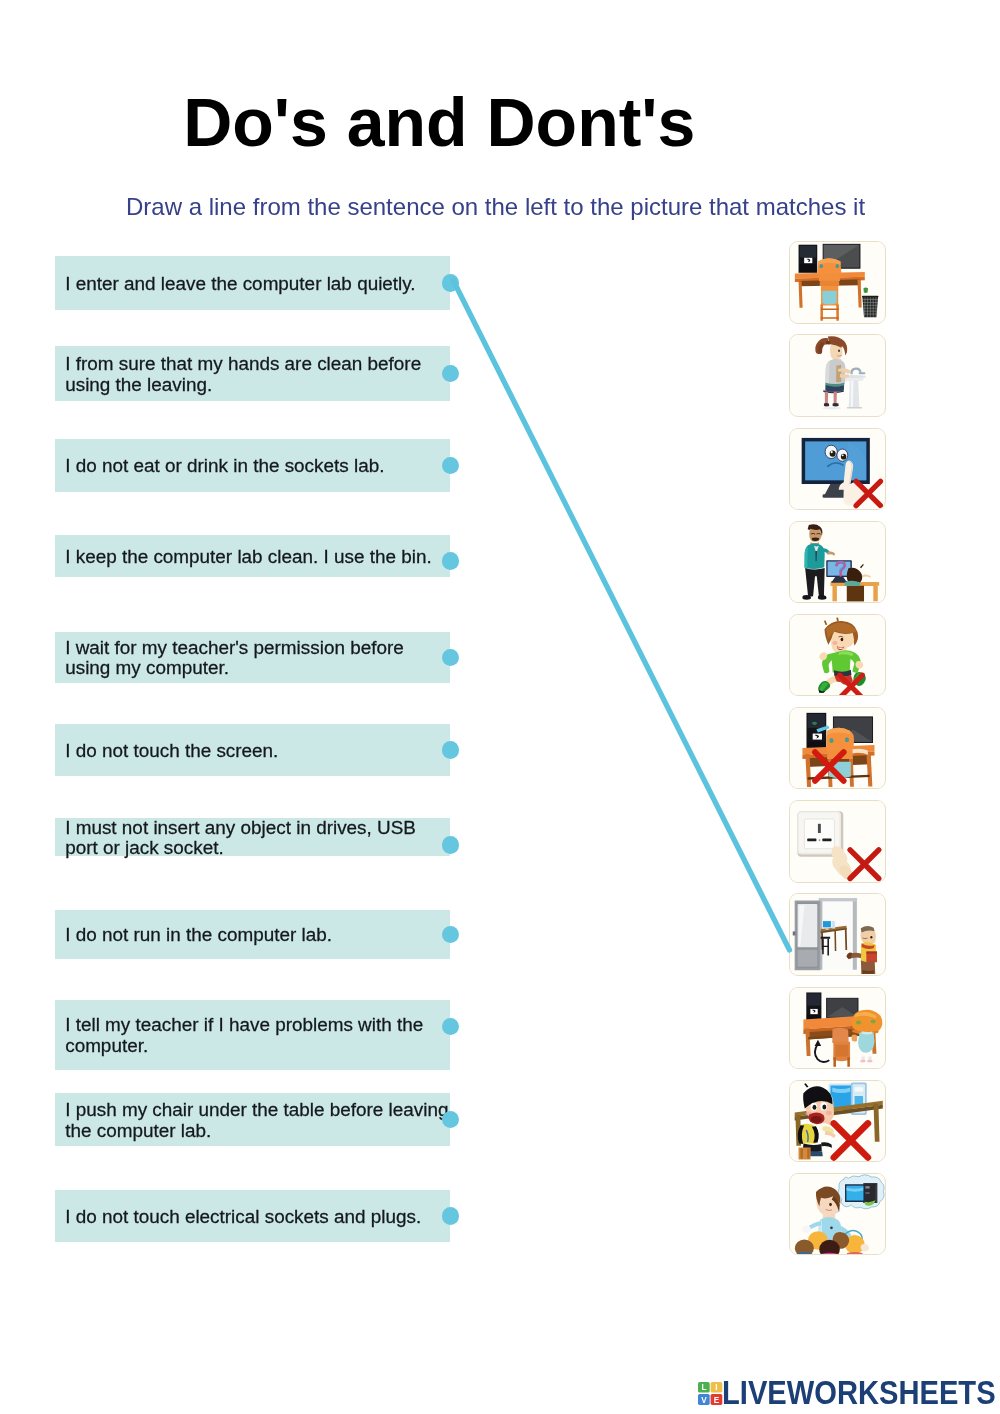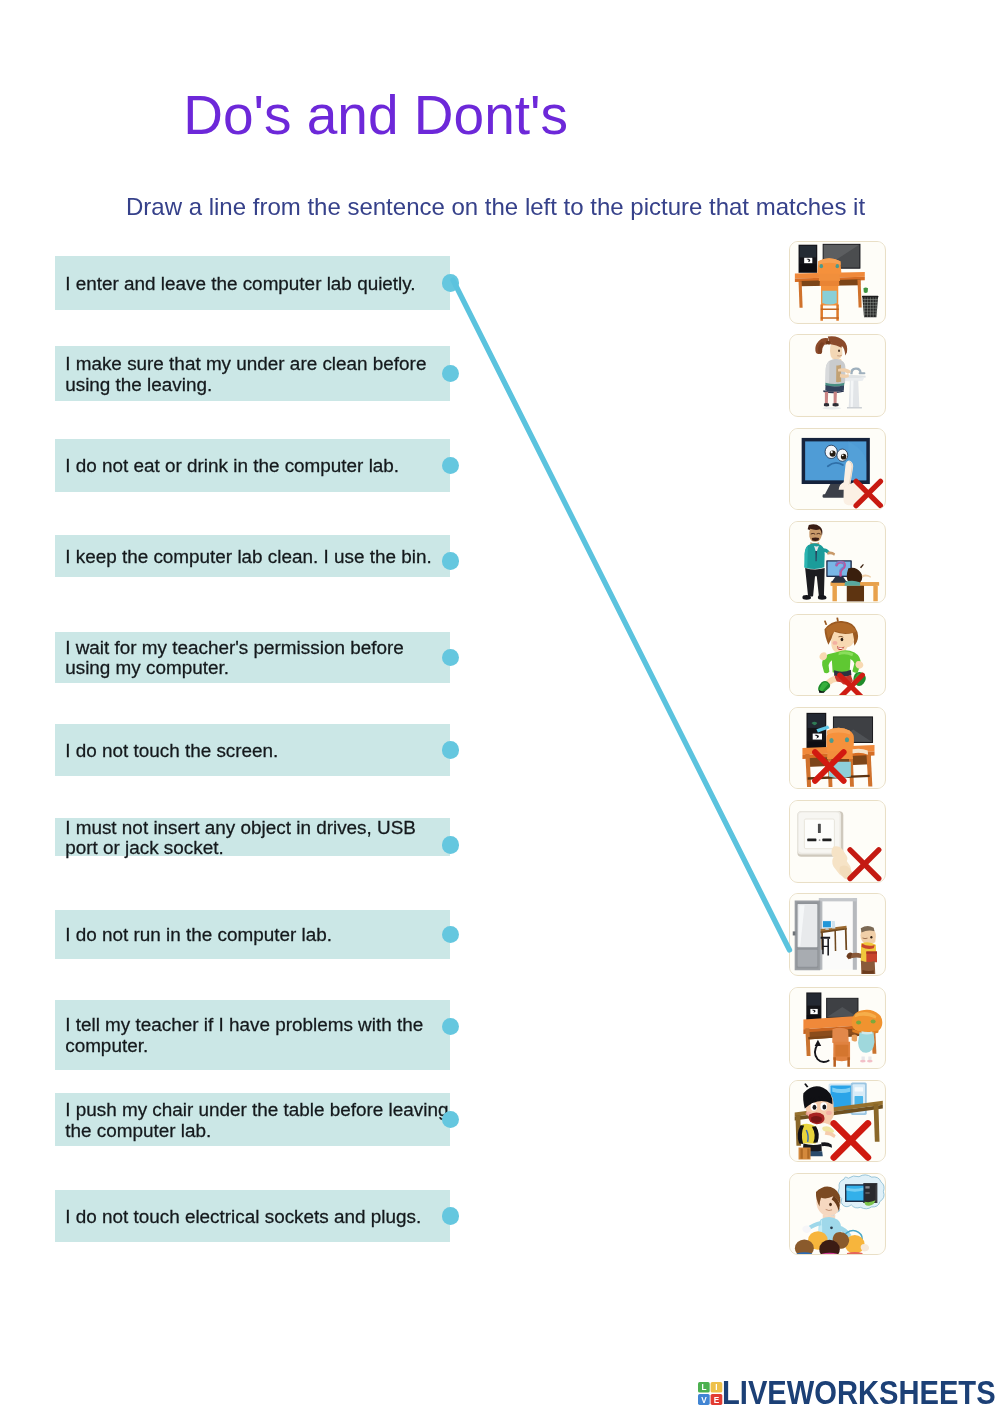--- a/index.html
+++ b/index.html
@@ -1,22 +1,22 @@
 <!DOCTYPE html>
 <html><head>
 <meta charset="utf-8">
 <title>Do's and Dont's</title>
 <style>
   html,body{margin:0;padding:0;}
   body{width:1000px;height:1414px;background:#ffffff;position:relative;overflow:hidden;
        font-family:"Liberation Sans",sans-serif;}
   .page{position:absolute;left:0;top:0;width:1000px;height:1414px;}
   #title{position:absolute;left:183.2px;top:88.0px;
-         font-family:"Liberation Sans",sans-serif;font-size:55px;font-weight:400;
-         color:#6d28d9;line-height:1;white-space:nowrap;}
+         font-family:"Liberation Sans",sans-serif;font-size:68px;font-weight:700;
+         color:#000000;line-height:1;white-space:nowrap;}
   #subtitle{position:absolute;left:126px;top:195px;
          font-size:24px;color:#36418a;line-height:1;white-space:nowrap;}
   .sbox{position:absolute;left:54.5px;width:395.5px;background:#cbe7e6;
         display:flex;align-items:center;box-sizing:border-box;padding-left:10.7px;}
   .sbox .txt{position:relative;top:1px;font-family:"Liberation Sans",sans-serif;font-size:18.9px;line-height:20.3px;
         color:#14191c;-webkit-text-stroke:0.26px #14191c;}
   .dot{position:absolute;width:17.6px;height:17.6px;border-radius:50%;background:#65c7df;}
   .card{position:absolute;left:789.3px;width:96.4px;height:82.4px;border:1.2px solid #e9dfc6;
         border-radius:9px;background:#fdfcf6;box-sizing:border-box;overflow:hidden;}
   .card svg{display:block;width:100%;height:100%;}
@@ -30,24 +30,24 @@
 <body>
 
 <div class="page">
   <div id="title">Do's and Dont's</div>
   <div id="subtitle">Draw a line from the sentence on the left to the picture that matches it</div>
 
   <div class="sbox" style="top:256.4px;height:53.2px">
     <div class="txt"><span>I enter and leave the computer lab quietly.</span></div>
   </div>
   <div class="sbox" style="top:345.7px;height:55.7px">
-    <div class="txt"><span>I make sure that my under are clean before</span><br><span>using the leaving.</span></div>
+    <div class="txt"><span>I from sure that my hands are clean before</span><br><span>using the leaving.</span></div>
   </div>
   <div class="sbox" style="top:438.9px;height:53.2px">
-    <div class="txt"><span>I do not eat or drink in the computer lab.</span></div>
+    <div class="txt"><span>I do not eat or drink in the sockets lab.</span></div>
   </div>
   <div class="sbox" style="top:534.7px;height:42px">
     <div class="txt"><span>I keep the computer lab clean. I use the bin.</span></div>
   </div>
   <div class="sbox" style="top:631.9px;height:51.2px">
     <div class="txt"><span>I wait for my teacher's permission before</span><br><span>using my computer.</span></div>
   </div>
   <div class="sbox" style="top:723.7px;height:52.2px">
     <div class="txt"><span>I do not touch the screen.</span></div>
   </div>

